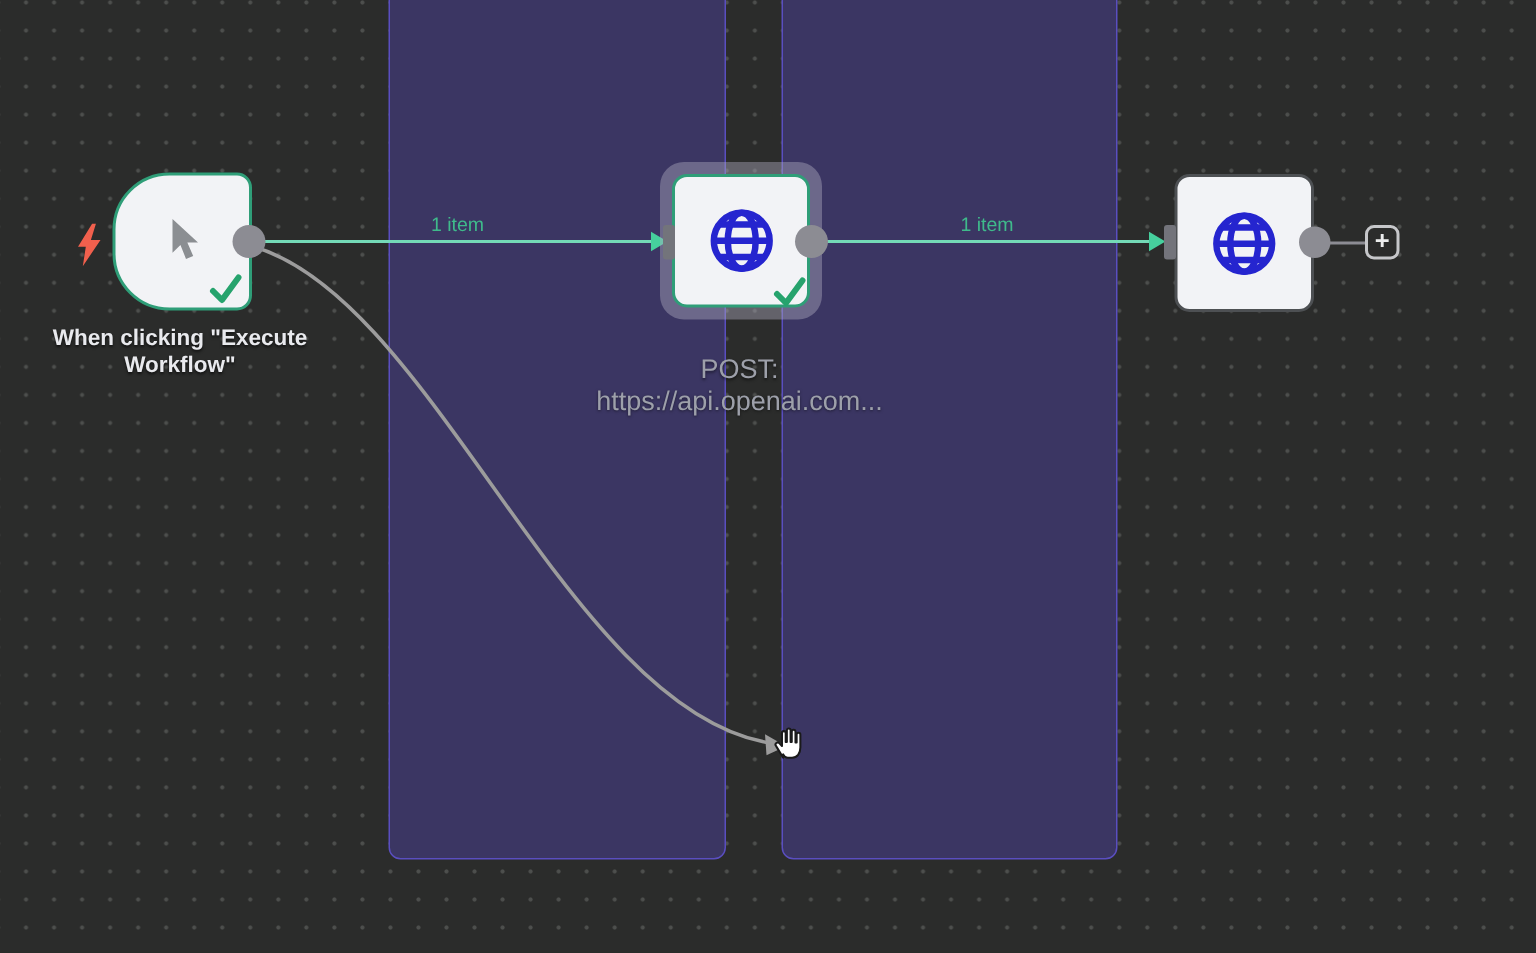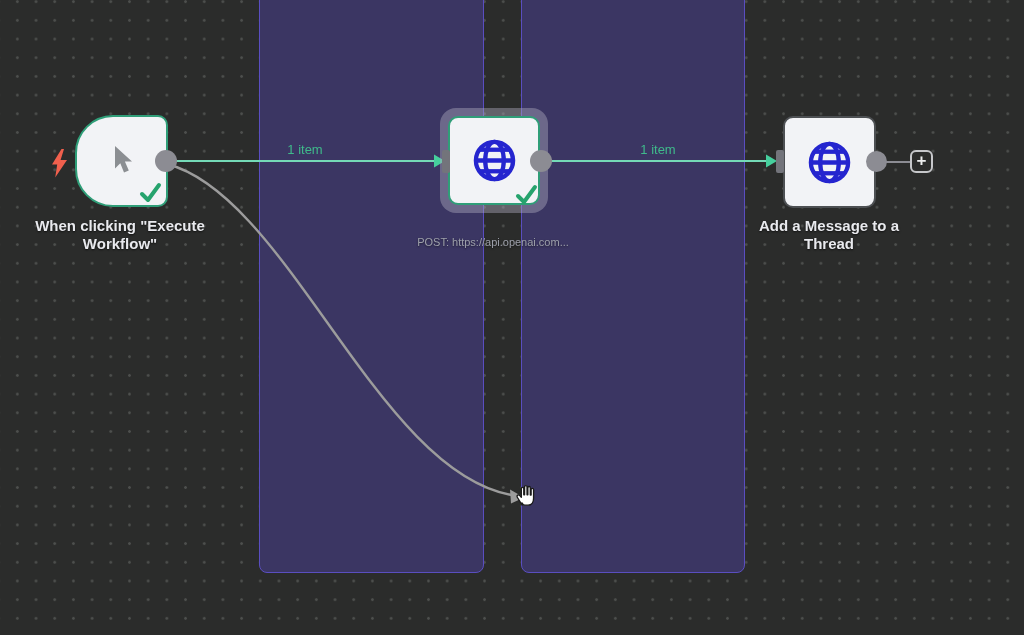--- a/index.html
+++ b/index.html
@@ -23,21 +23,21 @@
   .node-trigger{left:75px;top:115px;width:93px;height:92px;border:2.5px solid #2f9e78;
     border-radius:38px 10px 10px 38px;}
   .node-2{left:448px;top:116px;width:92px;height:89px;border:2px solid #2f9e78;border-radius:10px;}
   .node-3{left:783px;top:116px;width:93px;height:92px;border:2px solid #4d5053;border-radius:10px;}
   .bolt{position:absolute;left:51px;top:149px;z-index:4;}
   .out-dot{position:absolute;width:22px;height:22px;border-radius:50%;background:#8c8c93;z-index:5;}
   .in-bar{position:absolute;width:8px;height:23px;border-radius:2px;background:#73747b;z-index:5;}
   .check{position:absolute;z-index:6;}
   .node-label{position:absolute;z-index:4;text-align:center;color:#e9eaee;font-weight:bold;
     font-size:15px;line-height:18px;text-shadow:0 1px 2px rgba(0,0,0,.65);}
-  .node-sub{position:absolute;z-index:4;text-align:center;color:#9da0aa;font-size:11px;
+  .node-sub{position:absolute;z-index:4;text-align:center;color:#9da0aa;font-size:18px;
     text-shadow:0 1px 2px rgba(0,0,0,.5);}
   .plus-btn{position:absolute;left:910px;top:150px;width:23px;height:23px;box-sizing:border-box;
     border:2px solid #c6c7ca;border-radius:6px;background:rgba(43,44,43,.92);color:#eceded;
     font-size:17px;font-weight:bold;line-height:18px;text-align:center;z-index:5;cursor:pointer;}
   .hand-cursor{position:absolute;left:514px;top:481px;z-index:8;}
 </style>
 </head>
 <body>
 
 <div class="canvas">
@@ -98,19 +98,18 @@
         <ellipse cx="24" cy="24" rx="9.5" ry="19"></ellipse>
         <line x1="5" y1="24" x2="43" y2="24"></line>
         <line x1="8.6" y1="13" x2="39.4" y2="13"></line>
         <line x1="8.6" y1="35" x2="39.4" y2="35"></line>
       </g>
     </svg>
   </div>
   <div class="in-bar" style="left:776px;top:150px;"></div>
   <div class="out-dot" style="left:866px;top:151px;width:21px;height:21px;"></div>
   <div class="plus-btn">+</div>
-  <div class="node-label" style="left:744px;top:217px;width:170px;">Add a Message to a Thread</div>
 
   <svg class="hand-cursor" width="27" height="27" viewBox="0 0 24 24">
     <path d="M7.2 21.5 5 17.8c-.9-1.5-1.6-2.6-2.1-3.4-.4-.6-.2-1.4.4-1.8.5-.3 1.2-.2 1.6.2l1.6 1.7V6.8c0-.6.5-1.1 1.1-1.1s1.1.5 1.1 1.1v5.4h.7V5.2c0-.6.5-1.1 1.1-1.1s1.1.5 1.1 1.1v7h.7V6c0-.6.5-1.1 1.1-1.1s1.1.5 1.1 1.1v6.5h.7V7.7c0-.6.5-1.1 1.1-1.1s1.1.5 1.1 1.1v7.7c0 3.6-1.9 6.1-4.9 6.1H9.9c-1.1 0-2.1-.7-2.7-2z" fill="#ffffff" stroke="#1a1a1a" stroke-width="1.2" stroke-linejoin="round"></path>
   </svg>
 
 </div>
 
 </body></html>

